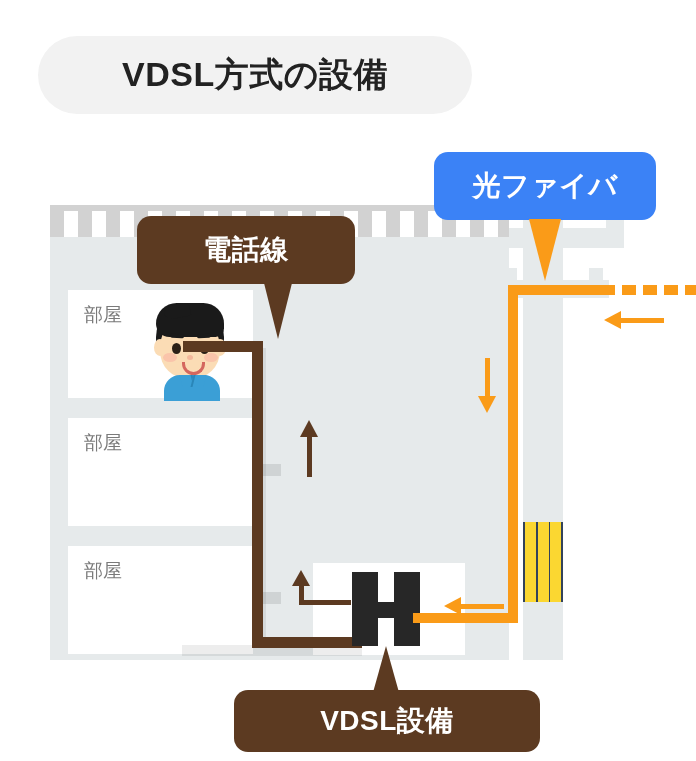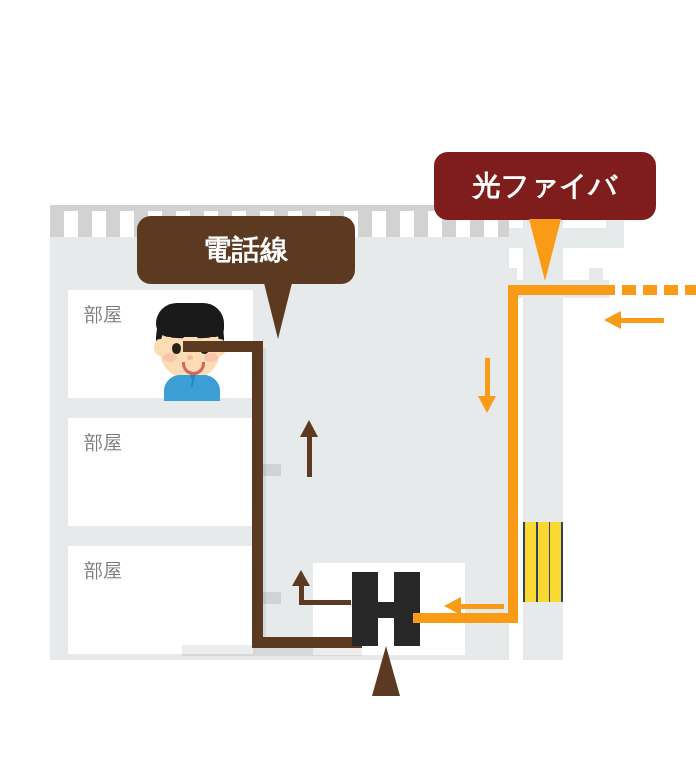--- a/index.html
+++ b/index.html
@@ -217,31 +217,34 @@
     box-sizing: border-box;
   }
   .callout .callout-text {
     font-size: 28px;
     font-weight: bold;
     color: #ffffff;
     white-space: nowrap;
     letter-spacing: 0.5px;
   }
   .callout.brown-c { background: #5c3a21; }
-  .callout.orange-c { background: #7f1d1d; align-items: center; }
+  .callout.orange-c { background: #3b82f6; align-items: center; }
   .tail-down, .tail-up {
     position: absolute;
     width: 0; height: 0;
   }
 </style>
 </head>
 <body>
 
 <div id="stage">
 
+  <div class="title-pill">
+    <span class="title-text">VDSL方式の設備</span>
+  </div>
 
   <div>
 
     <div class="pole-part" style="left:482px; top:228px; width:142px; height:20px;"></div>
 
     <div class="pole-part" style="left:482px; top:218px; width:18px; height:12px;"></div>
     <div class="pole-part" style="left:606px; top:218px; width:18px; height:12px;"></div>
 
     <div class="pole-part" style="left:497px; top:280px; width:112px; height:18px;"></div>
     <div class="pole-part" style="left:503px; top:268px; width:14px; height:14px;"></div>
@@ -358,14 +361,17 @@
     <span class="callout-text">光ファイバ</span>
   </div>
   <div class="tail-down" style="left:529px; top:219px; border-left:16px solid transparent; border-right:16px solid transparent; border-top:62px solid #fa9b18;"></div>
 
   <div class="callout brown-c" style="left:137px; top:216px; width:218px; height:68px;">
     <span class="callout-text">電話線</span>
   </div>
   <div class="tail-down" style="left:264px; top:283px; border-left:14px solid transparent; border-right:14px solid transparent; border-top:56px solid #5c3a21;"></div>
 
   <div class="tail-up" style="left:372px; top:646px; border-left:14px solid transparent; border-right:14px solid transparent; border-bottom:50px solid #5c3a21;"></div>
+  <div class="callout brown-c" style="left:234px; top:690px; width:306px; height:62px;">
+    <span class="callout-text">VDSL設備</span>
+  </div>
 
 </div>
 
 </body></html>

